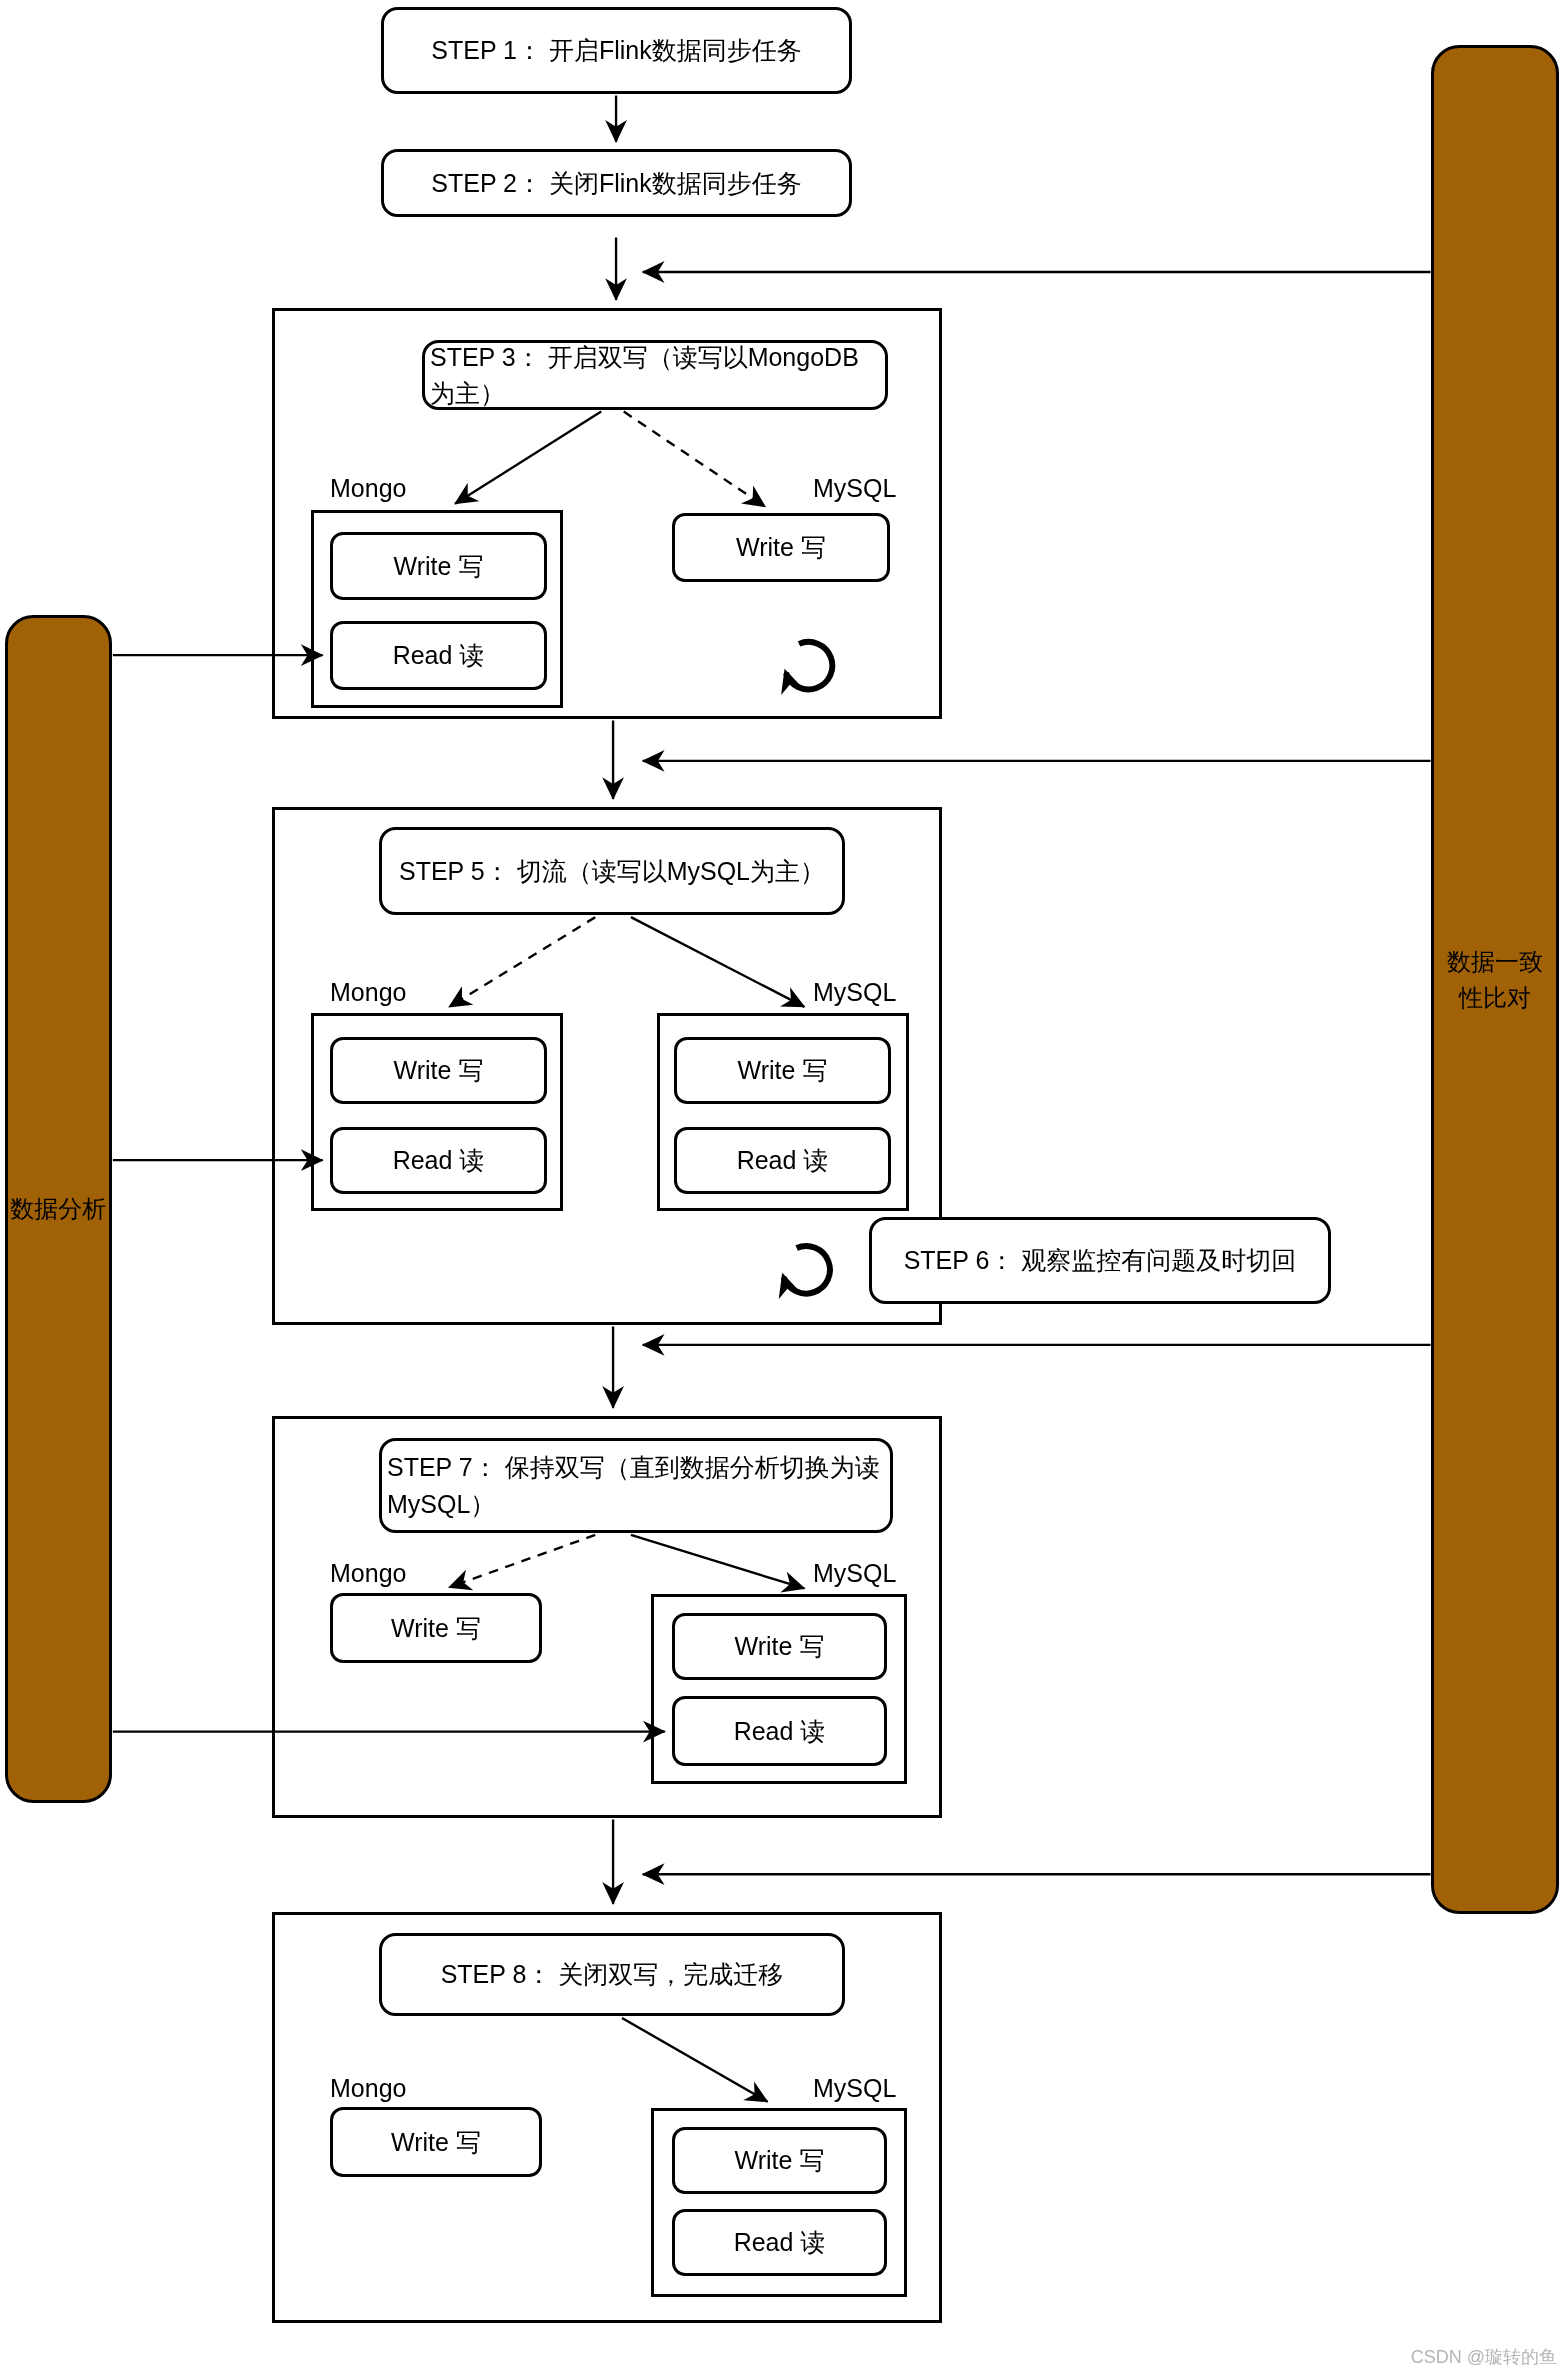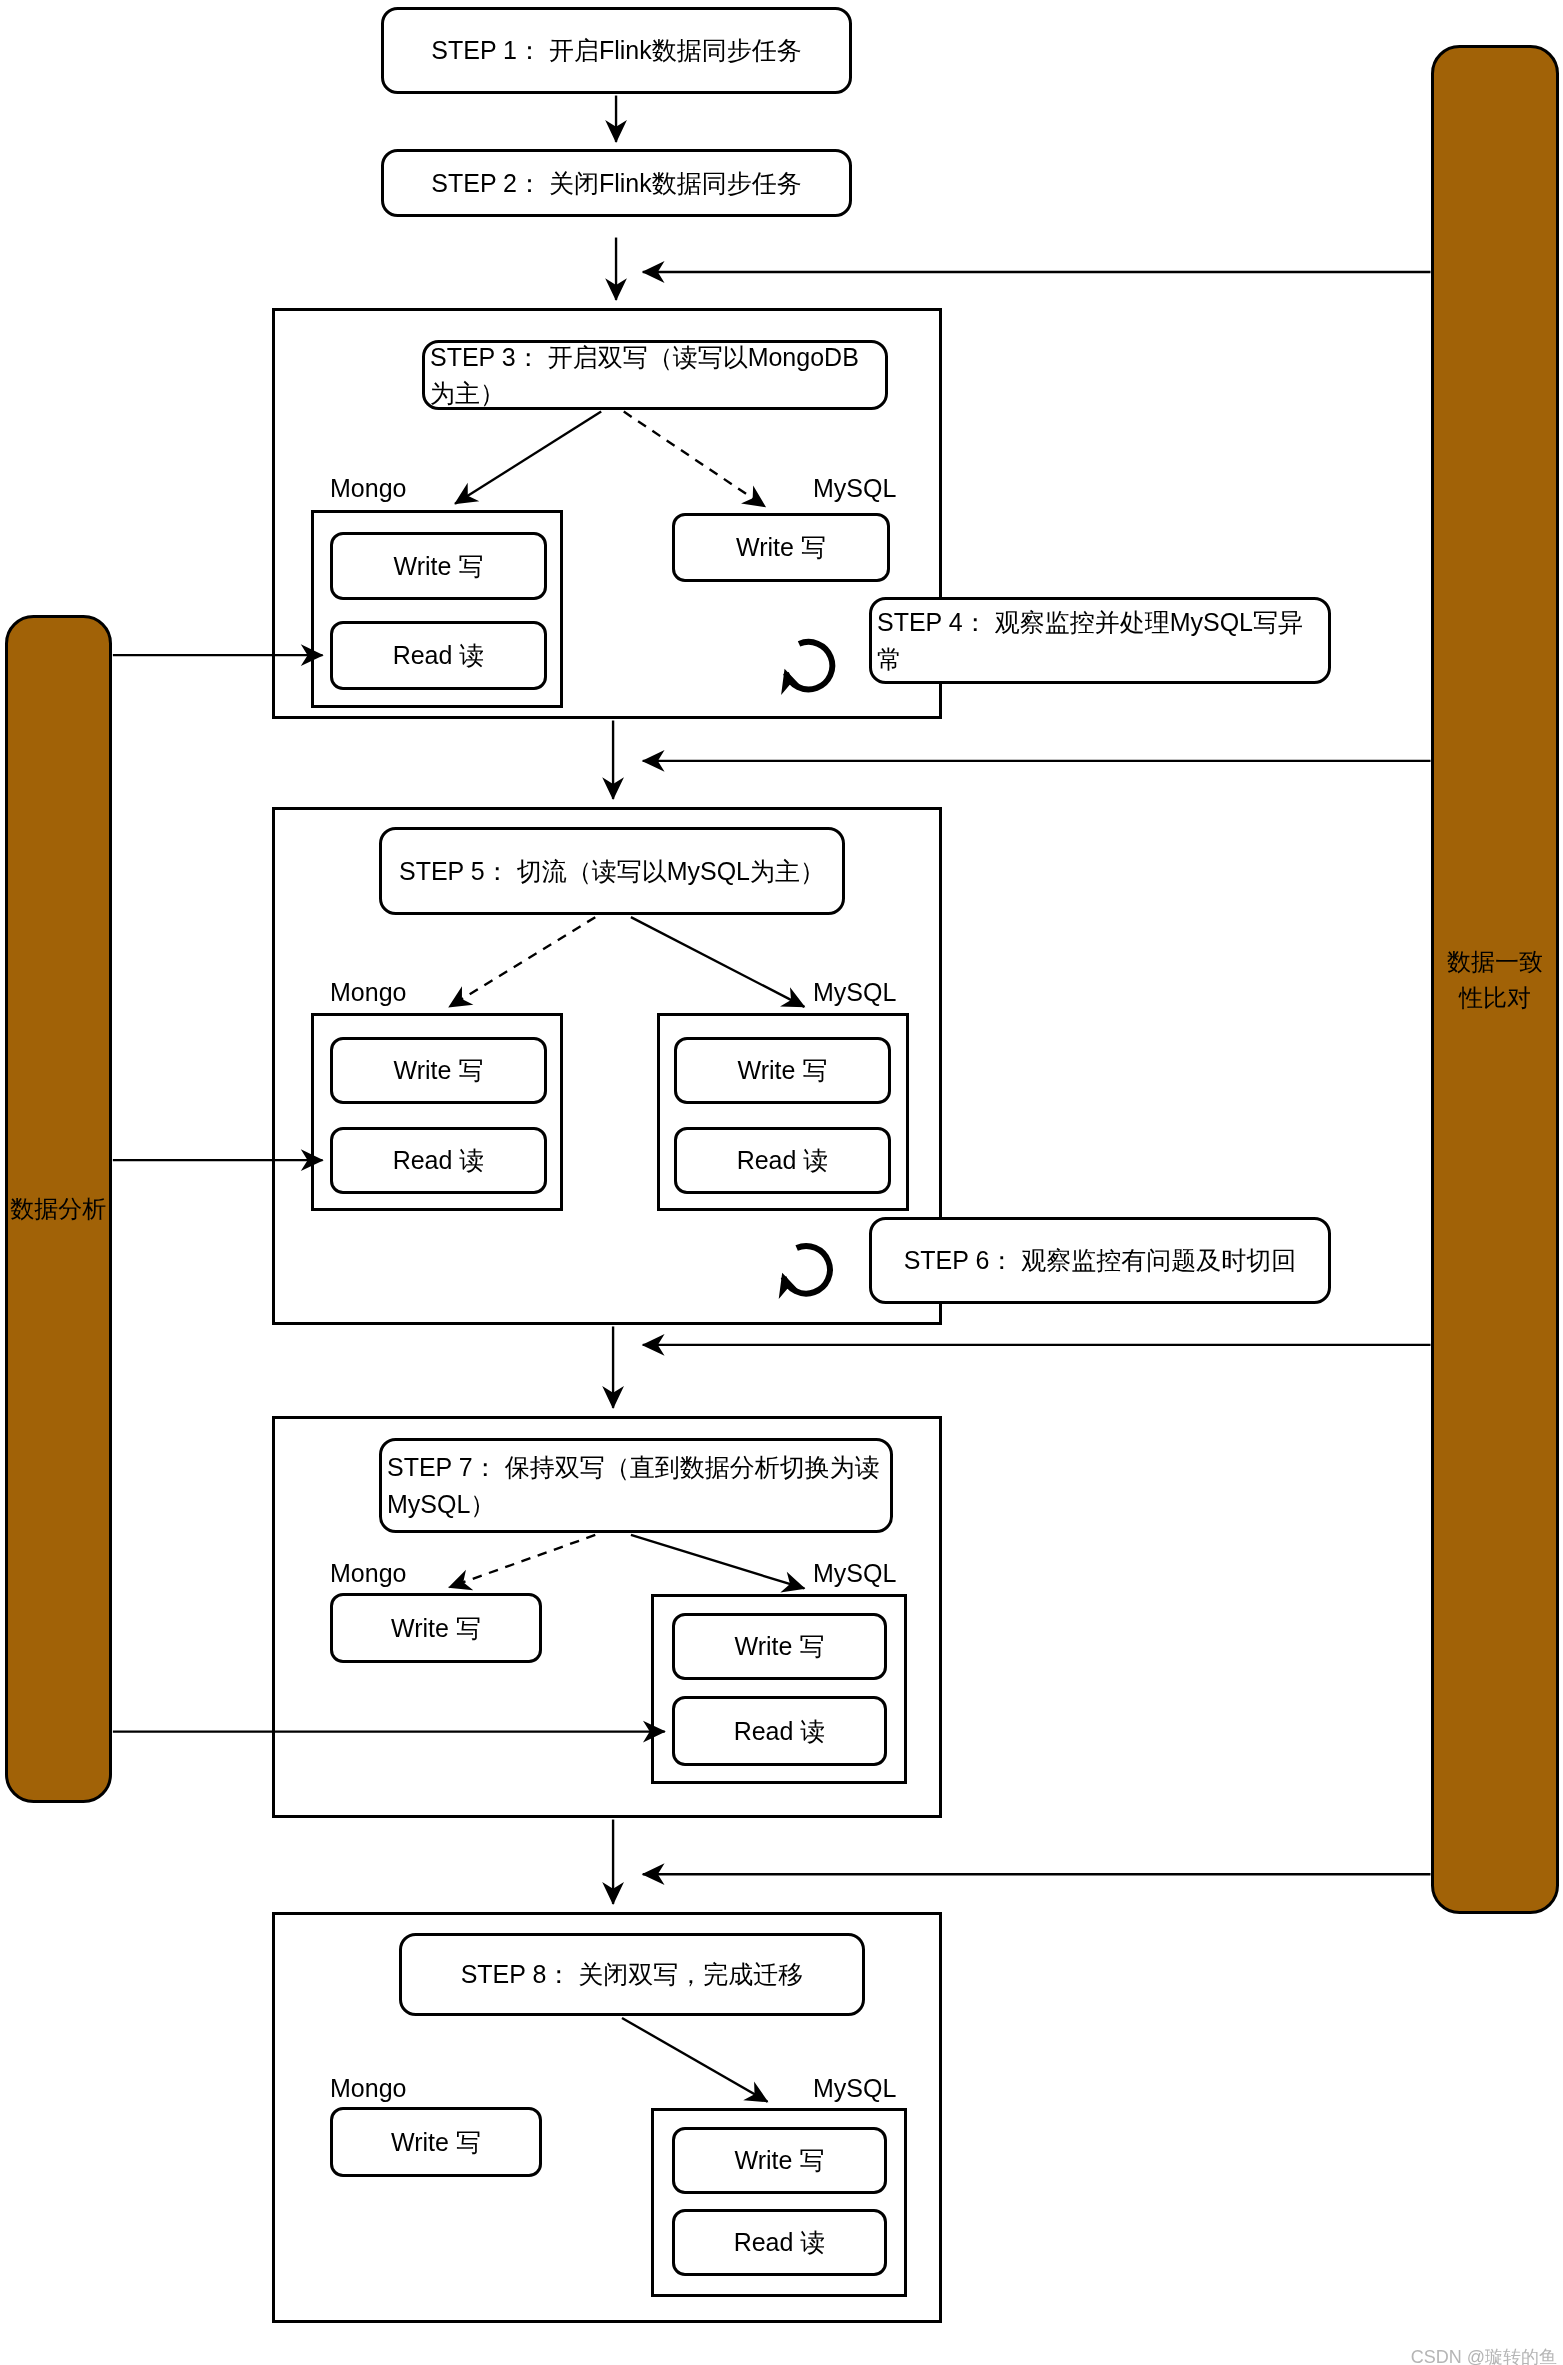--- a/index.html
+++ b/index.html
@@ -83,25 +83,24 @@
 
   <div class="abs dbbox" style="left:311px;top:510px;width:252px;height:198px;"></div>
   <div class="abs dbbox" style="left:311px;top:1013px;width:252px;height:198px;"></div>
   <div class="abs dbbox" style="left:657px;top:1013px;width:252px;height:198px;"></div>
   <div class="abs dbbox" style="left:651px;top:1594px;width:256px;height:190px;"></div>
   <div class="abs dbbox" style="left:651px;top:2108px;width:256px;height:189px;"></div>
 
   <div class="abs rbox" style="left:381px;top:7.1px;width:471px;height:87px;">STEP 1： 开启Flink数据同步任务</div>
   <div class="abs rbox" style="left:381px;top:149px;width:471px;height:68px;">STEP 2： 关闭Flink数据同步任务</div>
   <div class="abs rbox" style="left:379px;top:340px;width:466px;height:70px;margin-left:43px;">STEP 3： 开启双写（读写以MongoDB为主）</div>
-  <div class="abs rbox" style="left:869px;top:597px;width:462px;height:87px;">STEP 4： 观察监控并处理MySQL写异常</div>
   <div class="abs rbox" style="left:379px;top:827px;width:466px;height:88px;">STEP 5： 切流（读写以MySQL为主）</div>
   <div class="abs rbox" style="left:869px;top:1217px;width:462px;height:87px;">STEP 6： 观察监控有问题及时切回</div>
   <div class="abs rbox" style="left:379px;top:1438px;width:514px;height:95px;">STEP 7： 保持双写（直到数据分析切换为读MySQL）</div>
-  <div class="abs rbox" style="left:379px;top:1933px;width:466px;height:83px;margin-left:20px;">STEP 8： 关闭双写，完成迁移</div>
+  <div class="abs rbox" style="left:379px;top:1933px;width:466px;height:83px;">STEP 8： 关闭双写，完成迁移</div>
 
   <div class="abs op" style="left:330px;top:532px;width:217px;height:68px;">Write 写</div>
   <div class="abs op" style="left:330px;top:621px;width:217px;height:69px;">Read 读</div>
   <div class="abs op" style="left:672px;top:513px;width:218px;height:69px;">Write 写</div>
 
   <div class="abs op" style="left:330px;top:1037px;width:217px;height:67px;">Write 写</div>
   <div class="abs op" style="left:330px;top:1127px;width:217px;height:67px;">Read 读</div>
   <div class="abs op" style="left:674px;top:1037px;width:217px;height:67px;">Write 写</div>
   <div class="abs op" style="left:674px;top:1127px;width:217px;height:67px;">Read 读</div>
 

